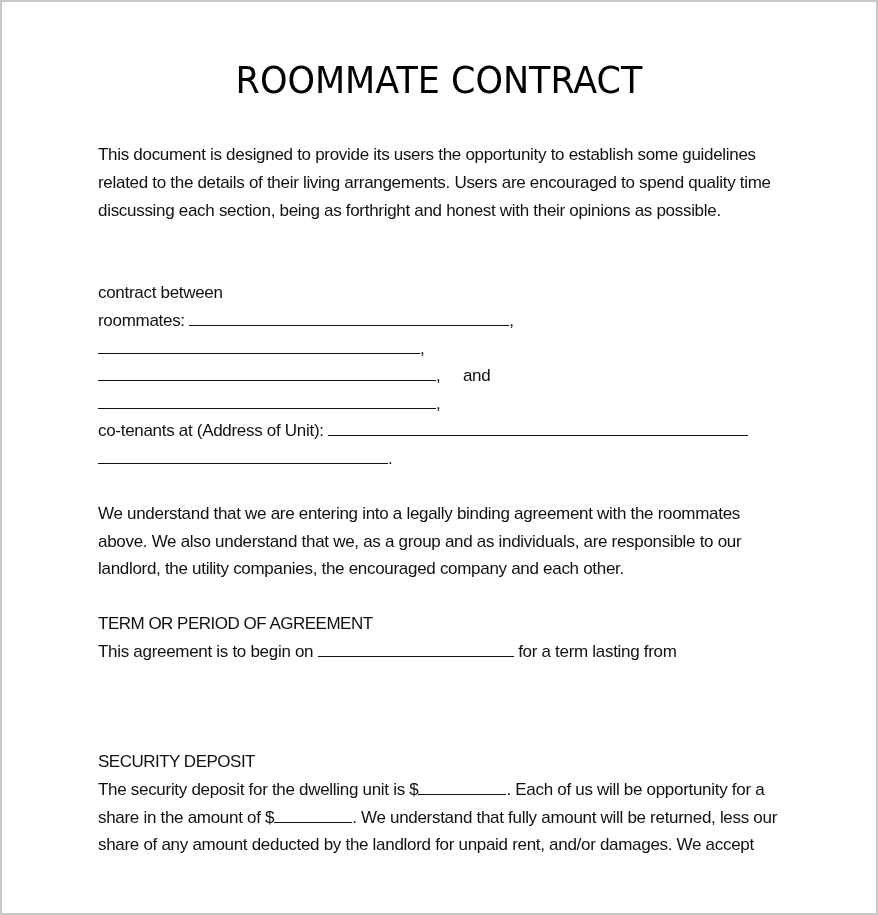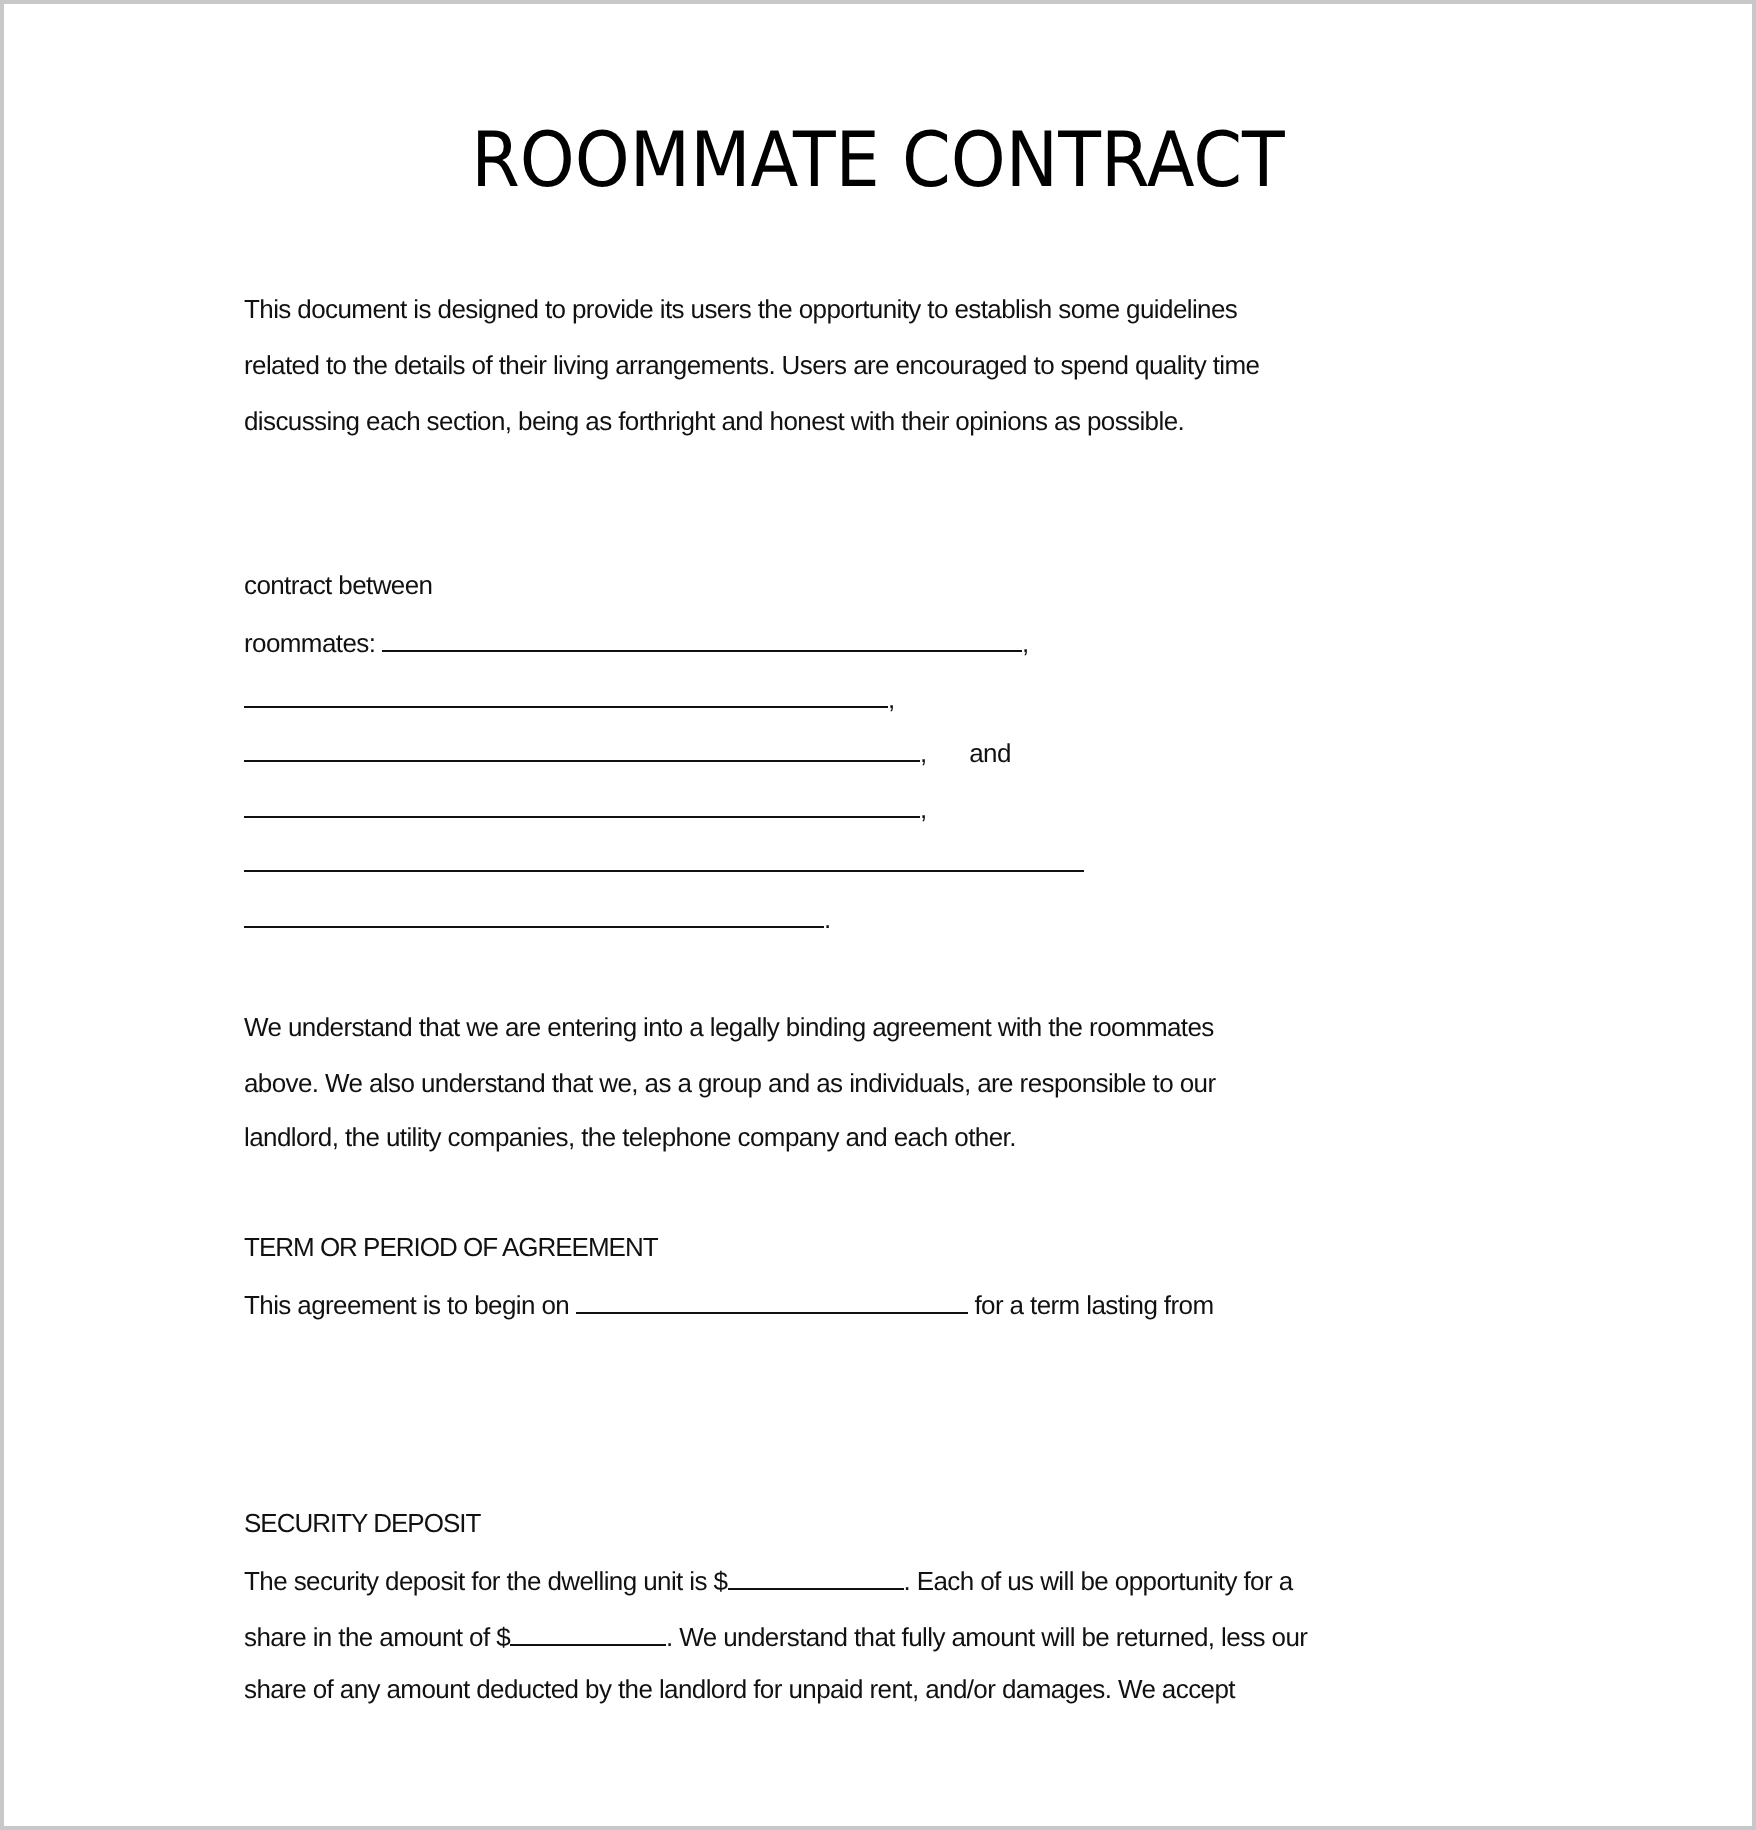--- a/index.html
+++ b/index.html
@@ -15,23 +15,22 @@
     }
     .title {
       position: absolute; left: 0; width: 874px; top: 56px;
       text-align: center;
       font-family: "DejaVu Sans", sans-serif;
       font-size: 38px; letter-spacing: 0px; color: #000;
       transform: scaleX(0.92);
     }
     .line {
       position: absolute; left: 96px;
-      font-size: 13px; line-height: 20px; white-space: nowrap;
+      font-size: 17px; line-height: 20px; white-space: nowrap;
       letter-spacing: -0.3px;
-      margin-left: 24px;
     }
     .blank {
       display: inline-block; border-bottom: 1.6px solid #111;
       height: 14px; vertical-align: baseline;
     }
     .heading { letter-spacing: -0.5px; }
   </style>
 </head>
 <body>
 
@@ -58,30 +57,31 @@
   <div class="line" style="top:364px">
     <span class="blank" style="width:338px"></span><span>,</span>
     <span style="margin-left:18px">and</span>
   </div>
 
   <div class="line" style="top:392px">
     <span class="blank" style="width:338px"></span><span>,</span>
   </div>
 
   <div class="line" style="top:419px">
+    <span>co-tenants at (Address of Unit):</span>
     <span class="blank" style="width:420px"></span>
   </div>
 
   <div class="line" style="top:447px">
     <span class="blank" style="width:290px"></span><span>.</span>
   </div>
 
   <div class="line" style="top:502px">We understand that we are entering into a legally binding agreement with the roommates</div>
   <div class="line" style="top:530px">above. We also understand that we, as a group and as individuals, are responsible to our</div>
-  <div class="line" style="top:557px">landlord, the utility companies, the telephone company and each other.</div>
+  <div class="line" style="top:557px">landlord, the utility companies, the encouraged company and each other.</div>
 
   <div class="line heading" style="top:612px">TERM OR PERIOD OF AGREEMENT</div>
 
   <div class="line" style="top:640px">
     <span>This agreement is to begin on</span>
     <span class="blank" style="width:196px"></span>
     <span>for a term lasting from</span>
   </div>
 
 

